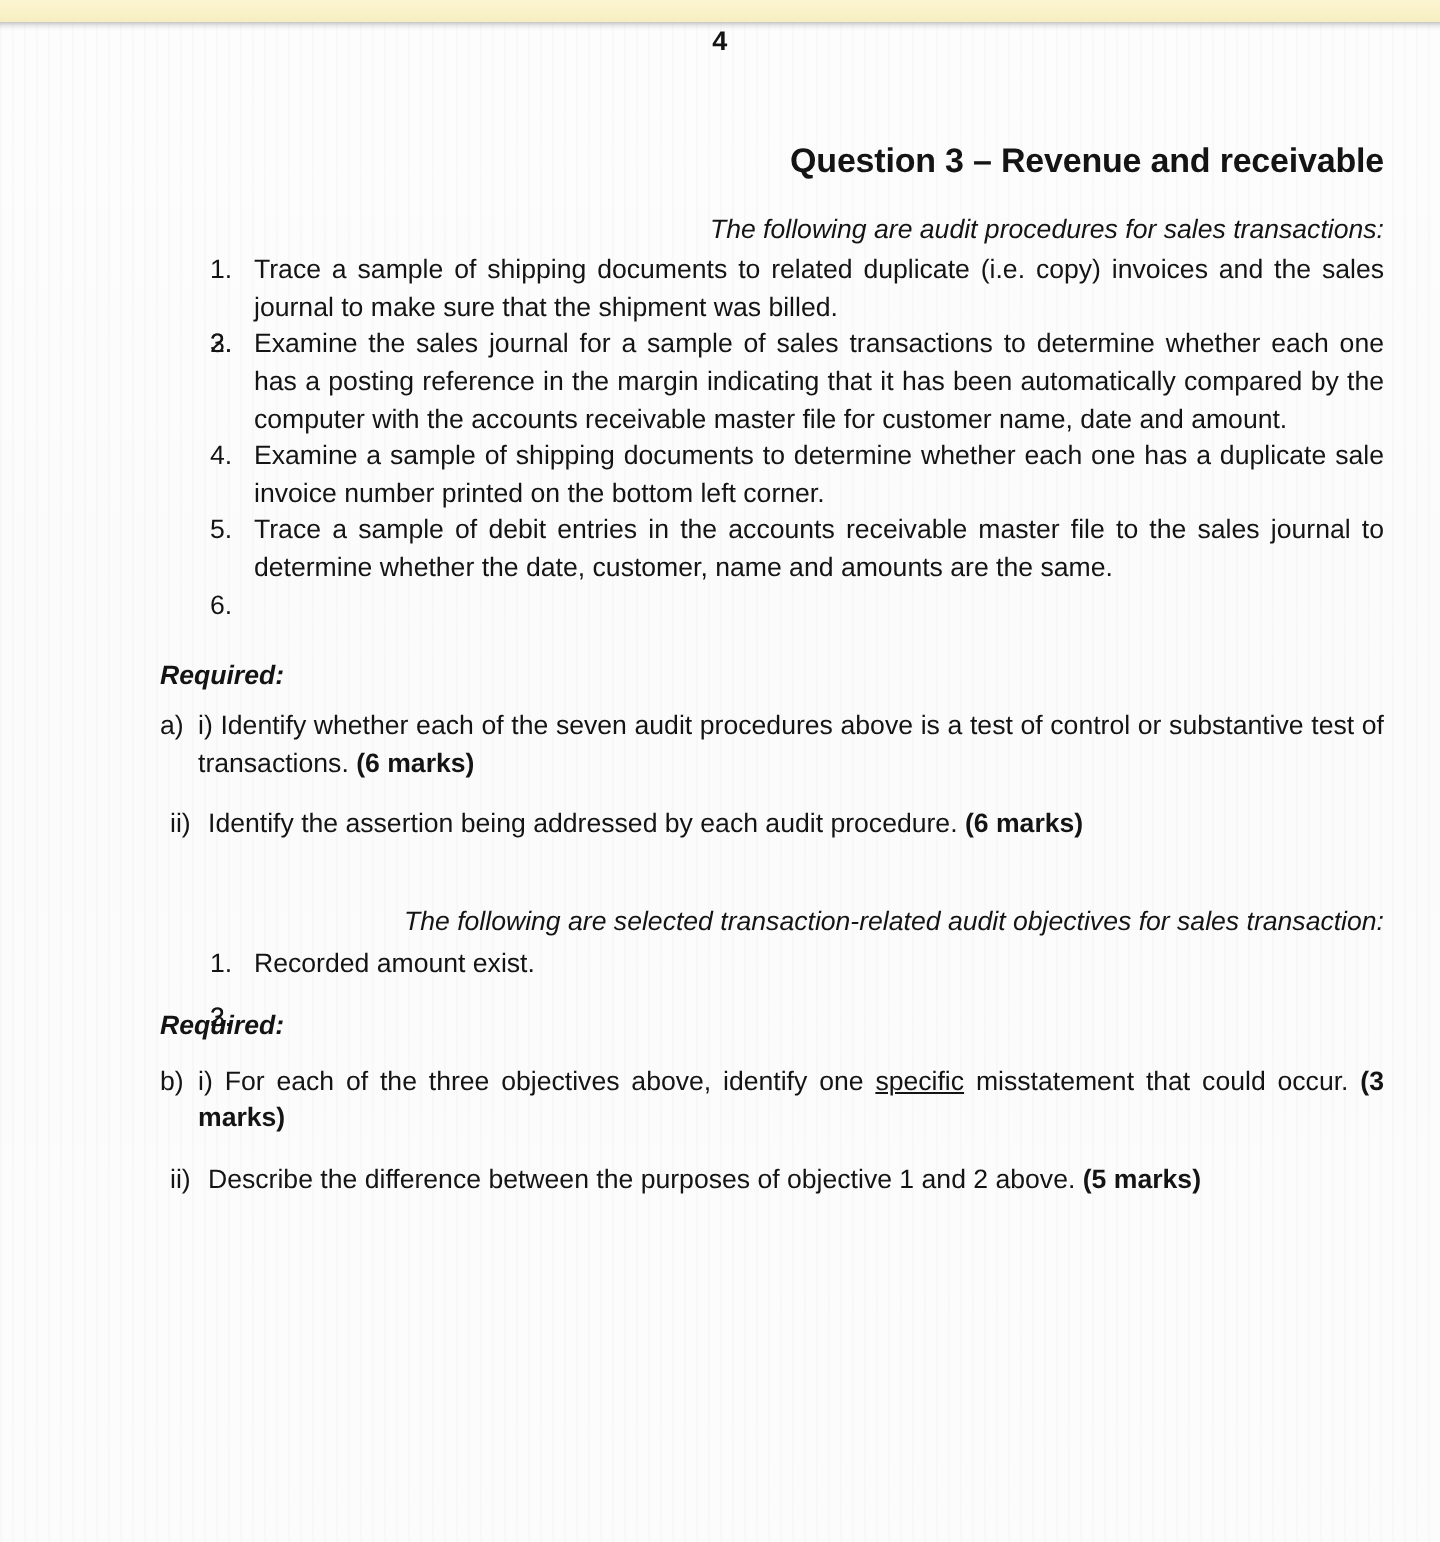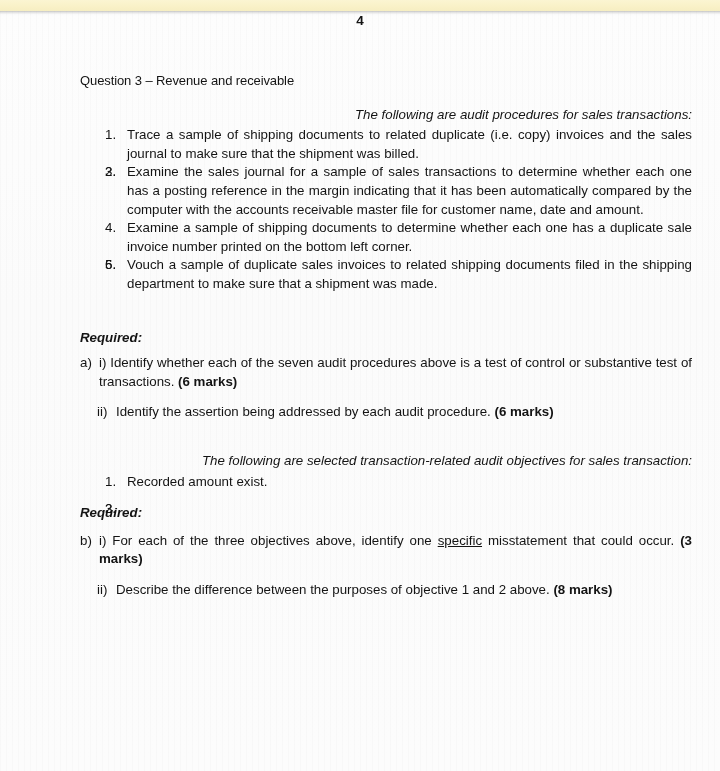--- a/index.html
+++ b/index.html
@@ -65,24 +65,25 @@
     position: absolute;
     left: 80px;
     top: 72px;
     width: 612px;
     color: #141414;
     font-size: 13.3px;
     line-height: 18.6px;
   }
 
   h1.q-title {
-    font-size: 13px;
-    font-weight: normal;
+    font-size: 17px;
+    font-weight: bold;
     margin: 0 0 15px 0;
     letter-spacing: -0.1px;
+    text-align: right;
   }
 
   p.lead {
     margin: 0 0 2px 0;
     text-align: right;
     font-style: italic;
   }
 
   ol.proc {
     list-style: none;
@@ -138,21 +139,20 @@
   .sub-item .marker {
     position: absolute;
     left: 0;
     top: 0;
   }
   .sub-item-ii {
     position: relative;
     padding-left: 24px;
     margin-top: 12px;
     text-align: left;
-    margin-left: 12px;
   }
   .sub-item-ii .marker {
     position: absolute;
     left: 5px;
     top: 0;
   }
 
   .marks { font-weight: bold; }
   .uline { text-decoration: underline; }
   .gap-mid  { height: 30px; }
@@ -184,24 +184,24 @@
       <li>
         <span class="num">3.</span>
         <span>Examine the sales journal for a sample of sales transactions to determine whether each one has a posting reference in the margin indicating that it has been automatically compared by the computer with the accounts receivable master file for customer name, date and amount.</span>
       </li>
       <li>
         <span class="num">4.</span>
         <span>Examine a sample of shipping documents to determine whether each one has a duplicate sale invoice number printed on the bottom left corner.</span>
       </li>
       <li>
         <span class="num">5.</span>
+        <span>Trace a sample of debit entries in the accounts receivable master file to the sales journal to determine whether the date, customer, name and amounts are the same.</span>
       </li>
       <li>
         <span class="num">6.</span>
-        <span>Vouch a sample of duplicate sales invoices to related shipping documents filed in the shipping department to make sure that a shipment was made.</span>
       </li>
     </ol>
 
     <div class="required">Required:</div>
 
     <div class="req-block">
       <div class="sub-item" style="padding-left:19px;">
         <span class="marker">a)</span>
         <span>i)</span>
         <span>Identify whether each of the seven audit procedures above is a test of control or substantive test of transactions. </span><span class="marks">(6 marks)</span>
@@ -232,18 +232,18 @@
     <div class="required" style="margin-top:13px;margin-bottom:9px;">Required:</div>
 
     <div class="req-block">
       <div class="sub-item" style="padding-left:19px;">
         <span class="marker">b)</span>
         <span>i)</span>
         <span>For each of the three objectives above, identify one </span><span class="uline">specific</span><span> misstatement that could occur. </span><span class="marks">(3 marks)</span>
       </div>
       <div class="sub-item-ii">
         <span class="marker">ii)</span>
-        <span>Describe the difference between the purposes of objective 1 and 2 above. </span><span class="marks">(8 marks)</span>
+        <span>Describe the difference between the purposes of objective 1 and 2 above. </span><span class="marks">(5 marks)</span>
       </div>
     </div>
 
   </div>
 </div>
 
 </body></html>

